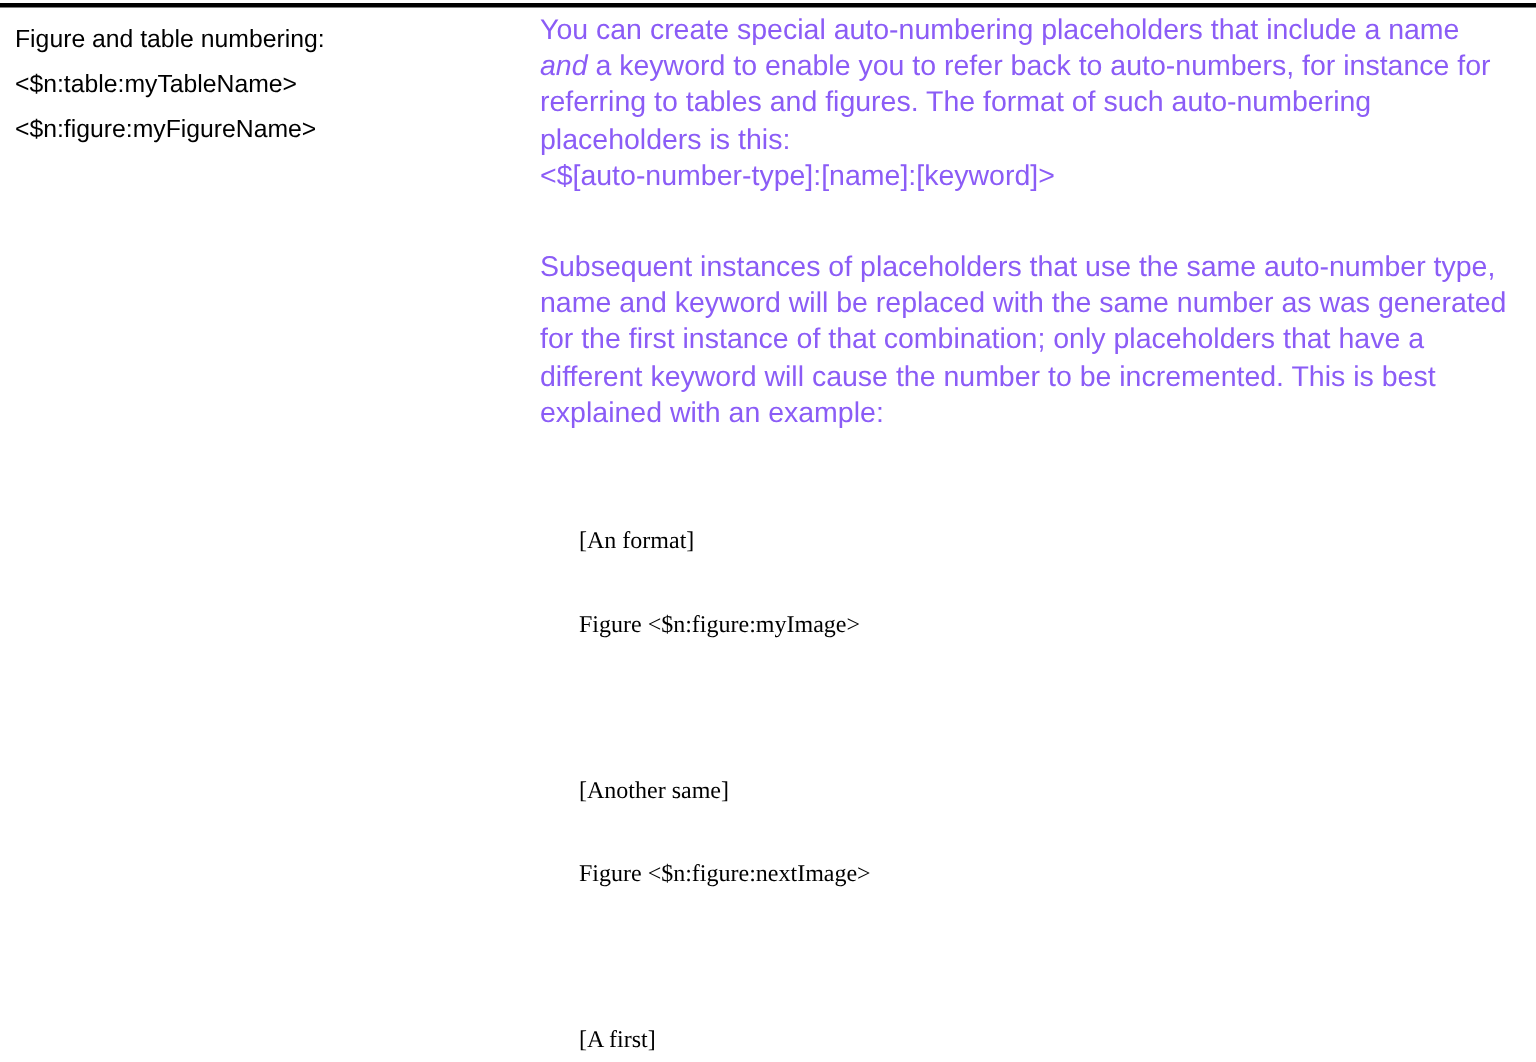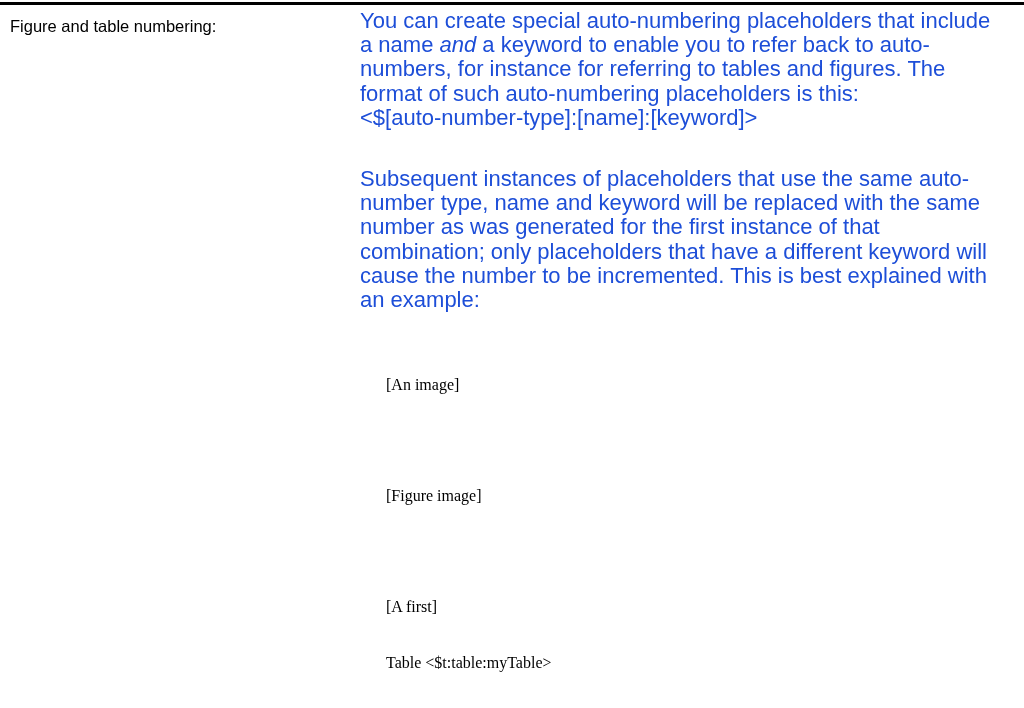--- a/index.html
+++ b/index.html
@@ -60,23 +60,23 @@
     font-family: "Liberation Sans", sans-serif;
     font-size: 16.5px;
     line-height: 30px;
     color: #000000;
     white-space: nowrap;
   }
 
   
   .para {
     font-family: "Liberation Sans", sans-serif;
-    font-size: 22px;
+    font-size: 19px;
     line-height: 24.2px;
-    color: #1d4ed8;
+    color: #8b5cf6;
     margin: 0;
   }
   .para em {
     font-style: italic;
   }
   .gap-para { }
   .gap-para-lg { margin-top: 37px; }
 
   
   .code-wrap {
@@ -102,38 +102,42 @@
 <body>
 
 <div class="page">
 
   <div class="top-rule"></div>
 
   <div class="table-row">
 
     <div class="cell-left">
       <div class="left-line">Figure and table numbering:</div>
+      <div class="left-line">&lt;$n:table:myTableName&gt;</div>
+      <div class="left-line">&lt;$n:figure:myFigureName&gt;</div>
     </div>
 
     <div class="cell-right">
 
       <p class="para"><span>You can create special auto-numbering placeholders that include a name </span><em>and</em><span> a keyword to enable you to refer back to auto-numbers, for instance for referring to tables and figures. The format of such auto-numbering placeholders is this:</span></p>
 
       <p class="para gap-para">&lt;$[auto-number-type]:[name]:[keyword]&gt;</p>
 
       <p class="para gap-para-lg">Subsequent instances of placeholders that use the same auto-number type, name and keyword will be replaced with the same number as was generated for the first instance of that combination; only placeholders that have a different keyword will cause the number to be incremented. This is best explained with an example:</p>
 
       <div class="code-wrap code-gap-top">
 
         <div class="code-block">
-          <span class="code-line">[An image]</span>
+          <span class="code-line">[An format]</span>
+          <span class="code-line">Figure &lt;$n:figure:myImage&gt;</span>
         </div>
 
         <div class="code-block">
-          <span class="code-line">[Figure image]</span>
+          <span class="code-line">[Another same]</span>
+          <span class="code-line">Figure &lt;$n:figure:nextImage&gt;</span>
         </div>
 
         <div class="code-block">
           <span class="code-line">[A first]</span>
           <span class="code-line">Table &lt;$t:table:myTable&gt;</span>
         </div>
 
       </div>
 
     </div>

